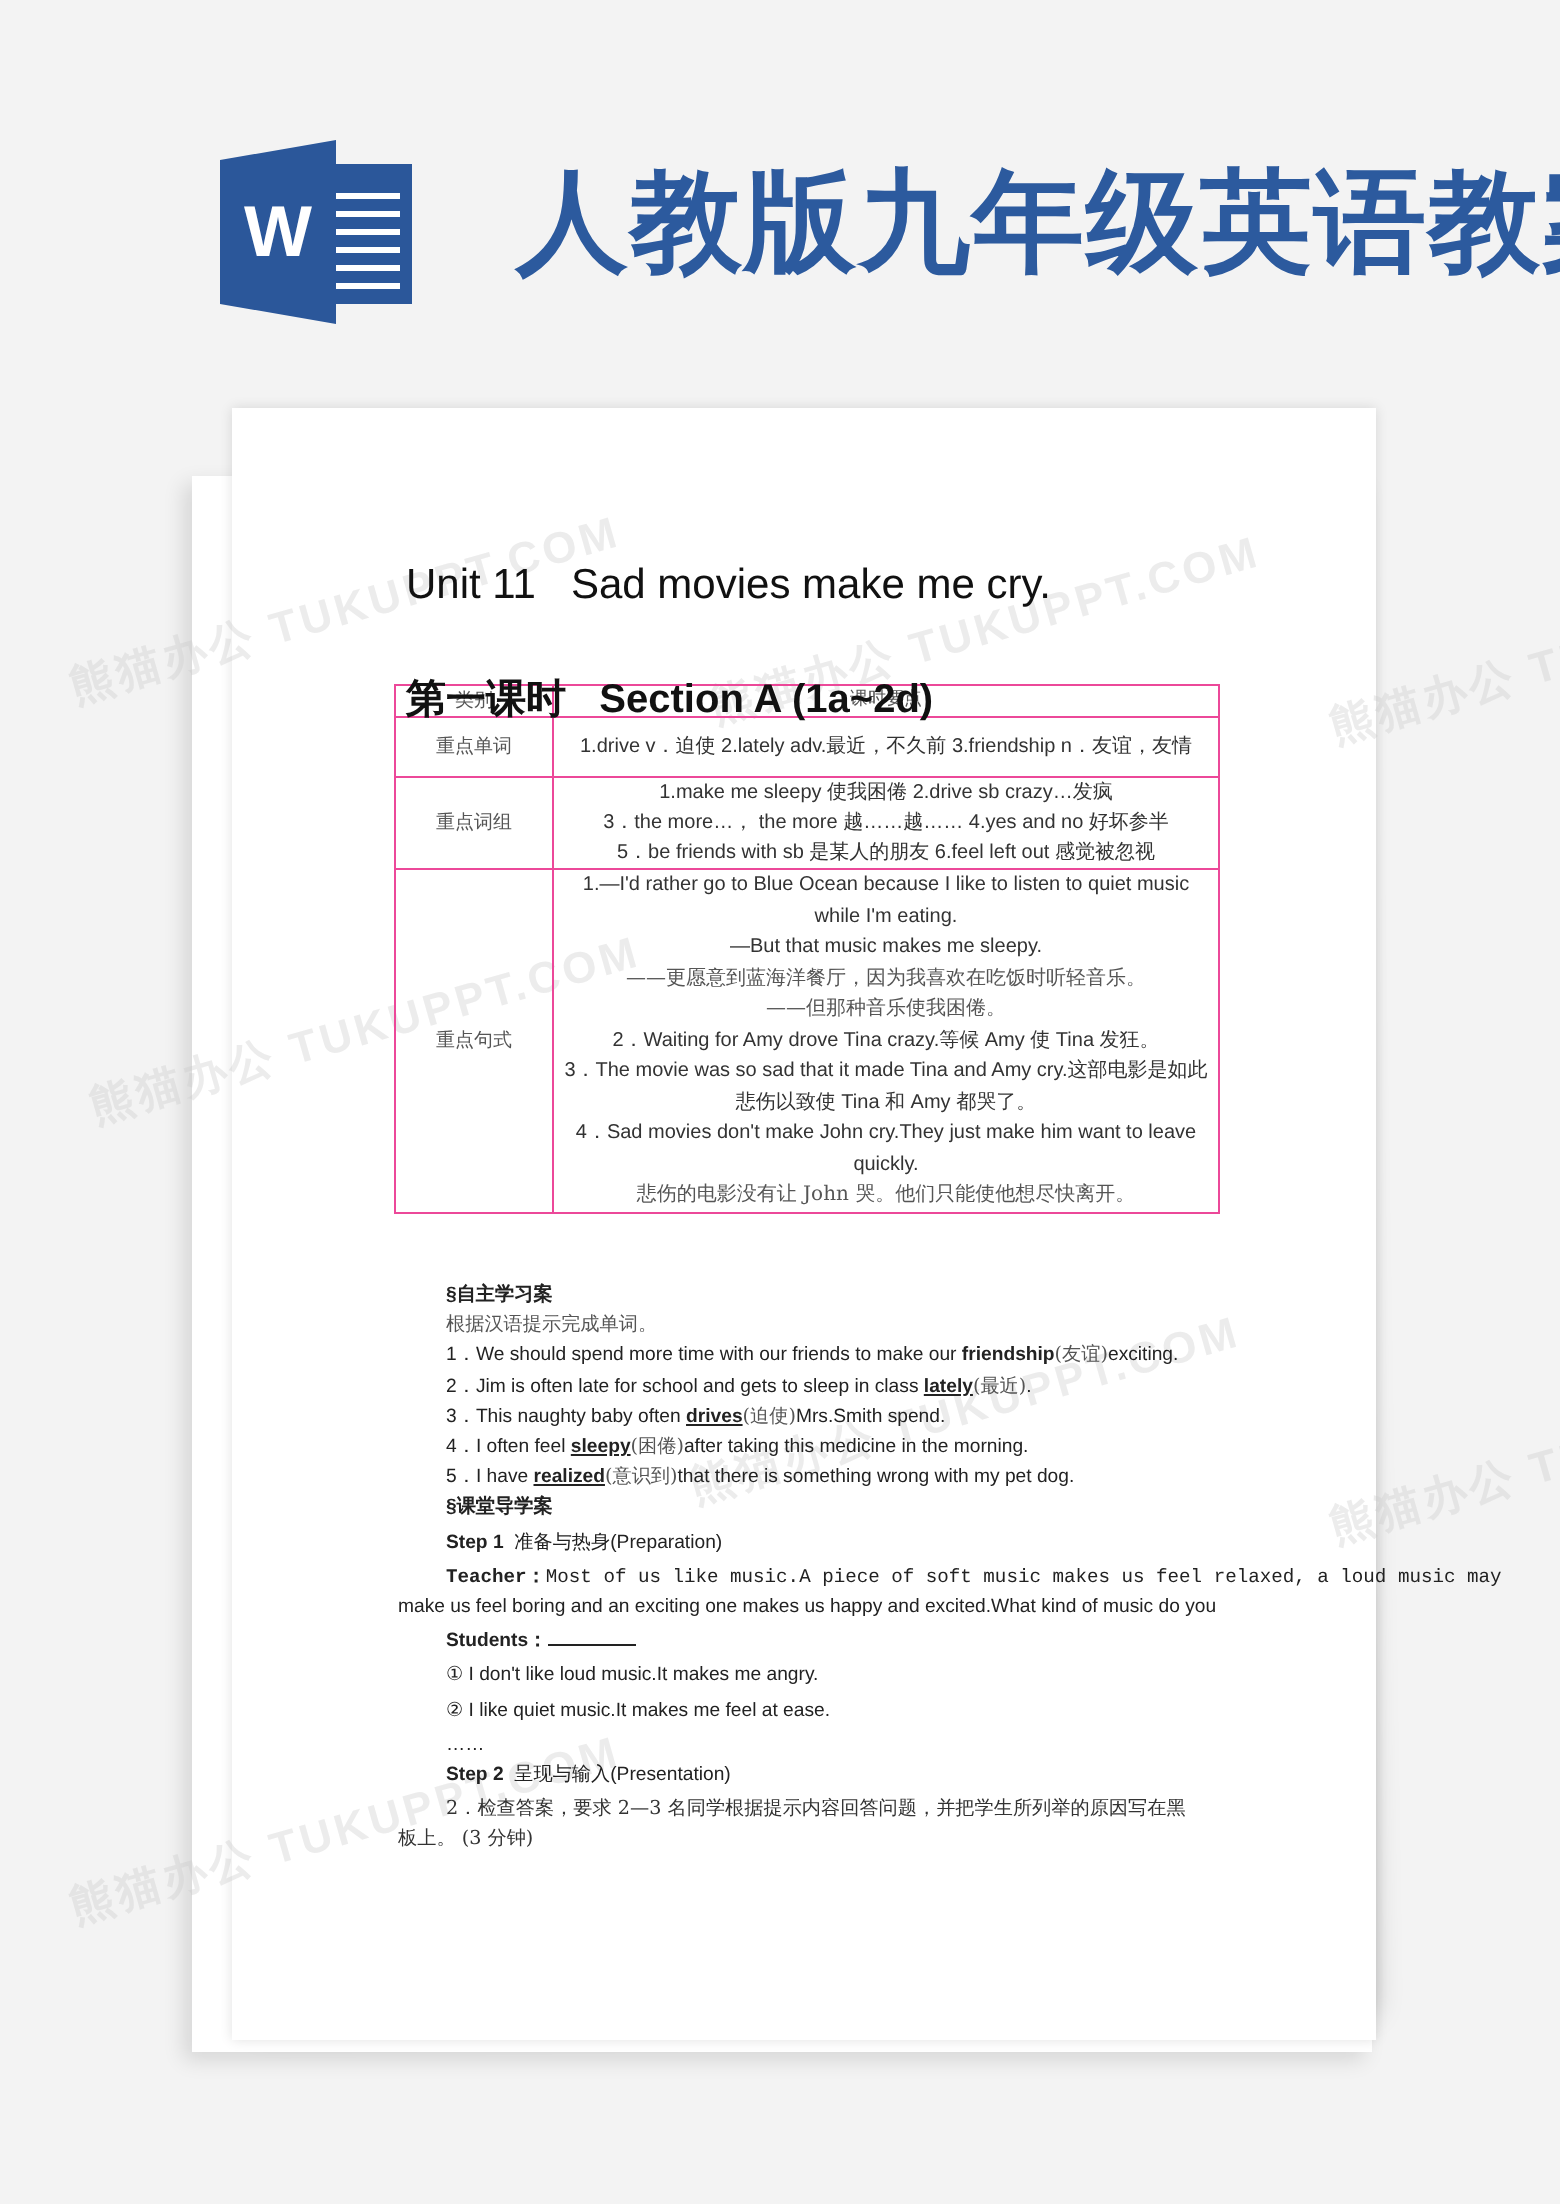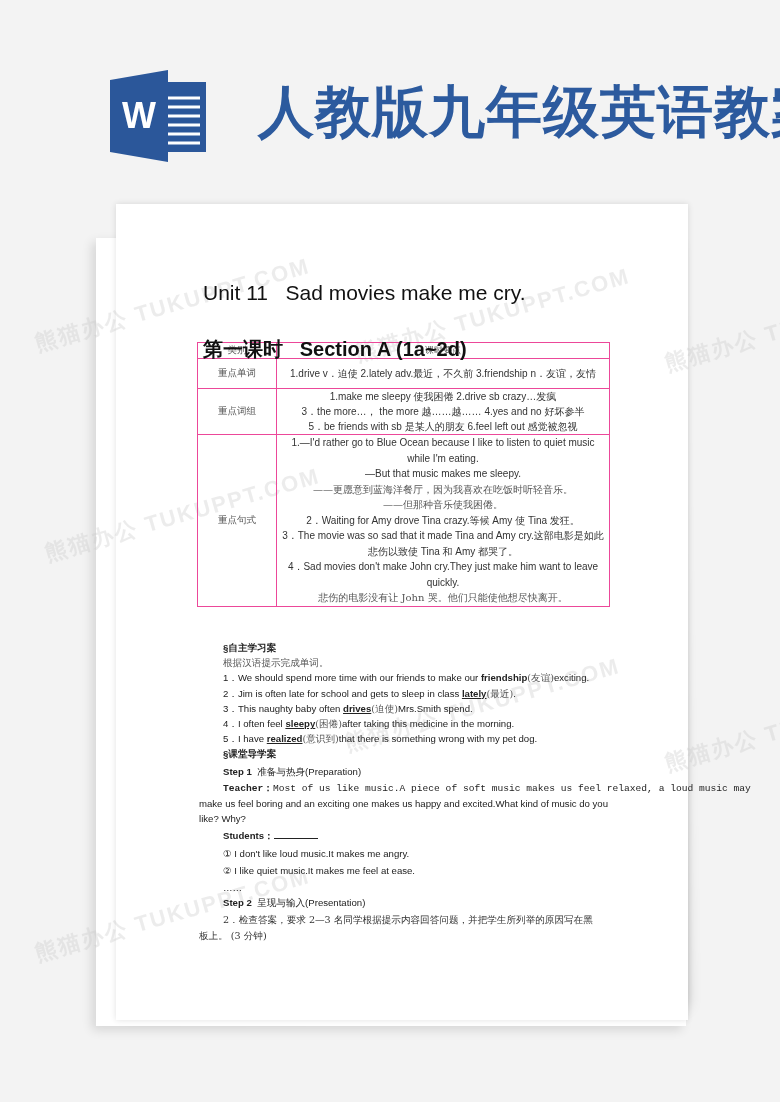--- a/index.html
+++ b/index.html
@@ -155,21 +155,20 @@
 
   <div class="line bold indent1">§课堂导学案</div>
 
   <div class="line indent1" style="margin-top:2px;">
     <span class="bold">Step 1</span>&nbsp;&nbsp;<span>准备与热身(Preparation)</span>
   </div>
   <div class="line indent1" style="margin-top:2px;font-family:Liberation Mono, monospace;">
     <span class="bold">Teacher：</span><span>Most of us like music.A piece of soft music makes us feel relaxed, a loud music may</span>
   </div>
   <div class="line" style="margin-left:-4px;">make us feel boring and an exciting one makes us happy and excited.What kind of music do you</div>
-  <div class="line" style="margin-left:-4px;">like? Why?</div>
   <div class="line indent1" style="margin-top:2px;">
     <span class="bold">Students：</span><span class="blank"></span>
   </div>
   <div class="line indent1" style="margin-top:2px;">① I don't like loud music.It makes me angry.</div>
   <div class="line indent1" style="margin-top:2px;">② I like quiet music.It makes me feel at ease.</div>
   <div class="line indent1" style="margin-top:2px;">……</div>
 
   <div class="line indent1">
     <span class="bold">Step 2</span>&nbsp;&nbsp;<span>呈现与输入(Presentation)</span>
   </div>

